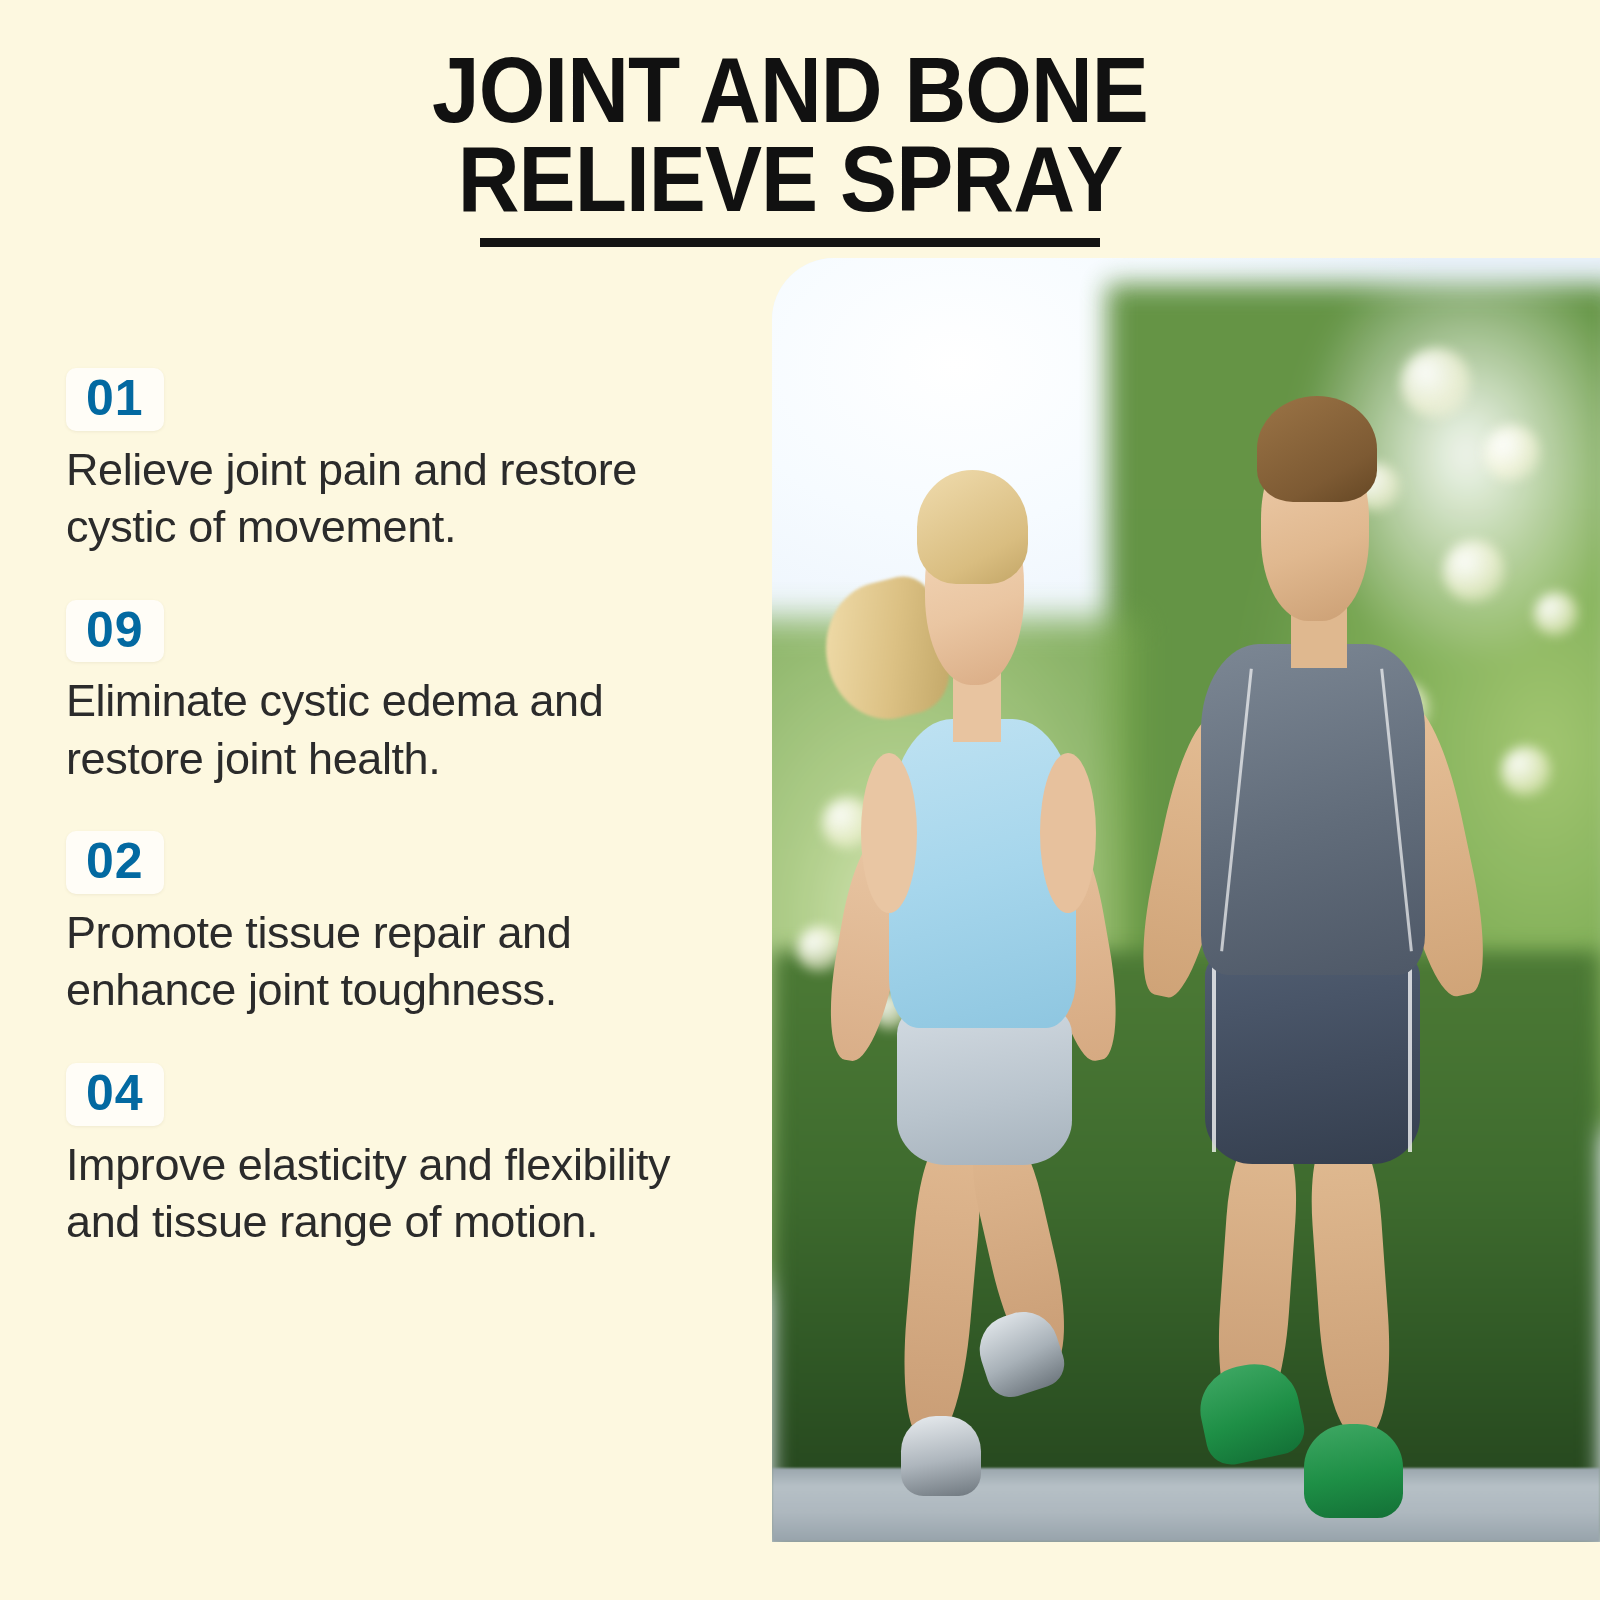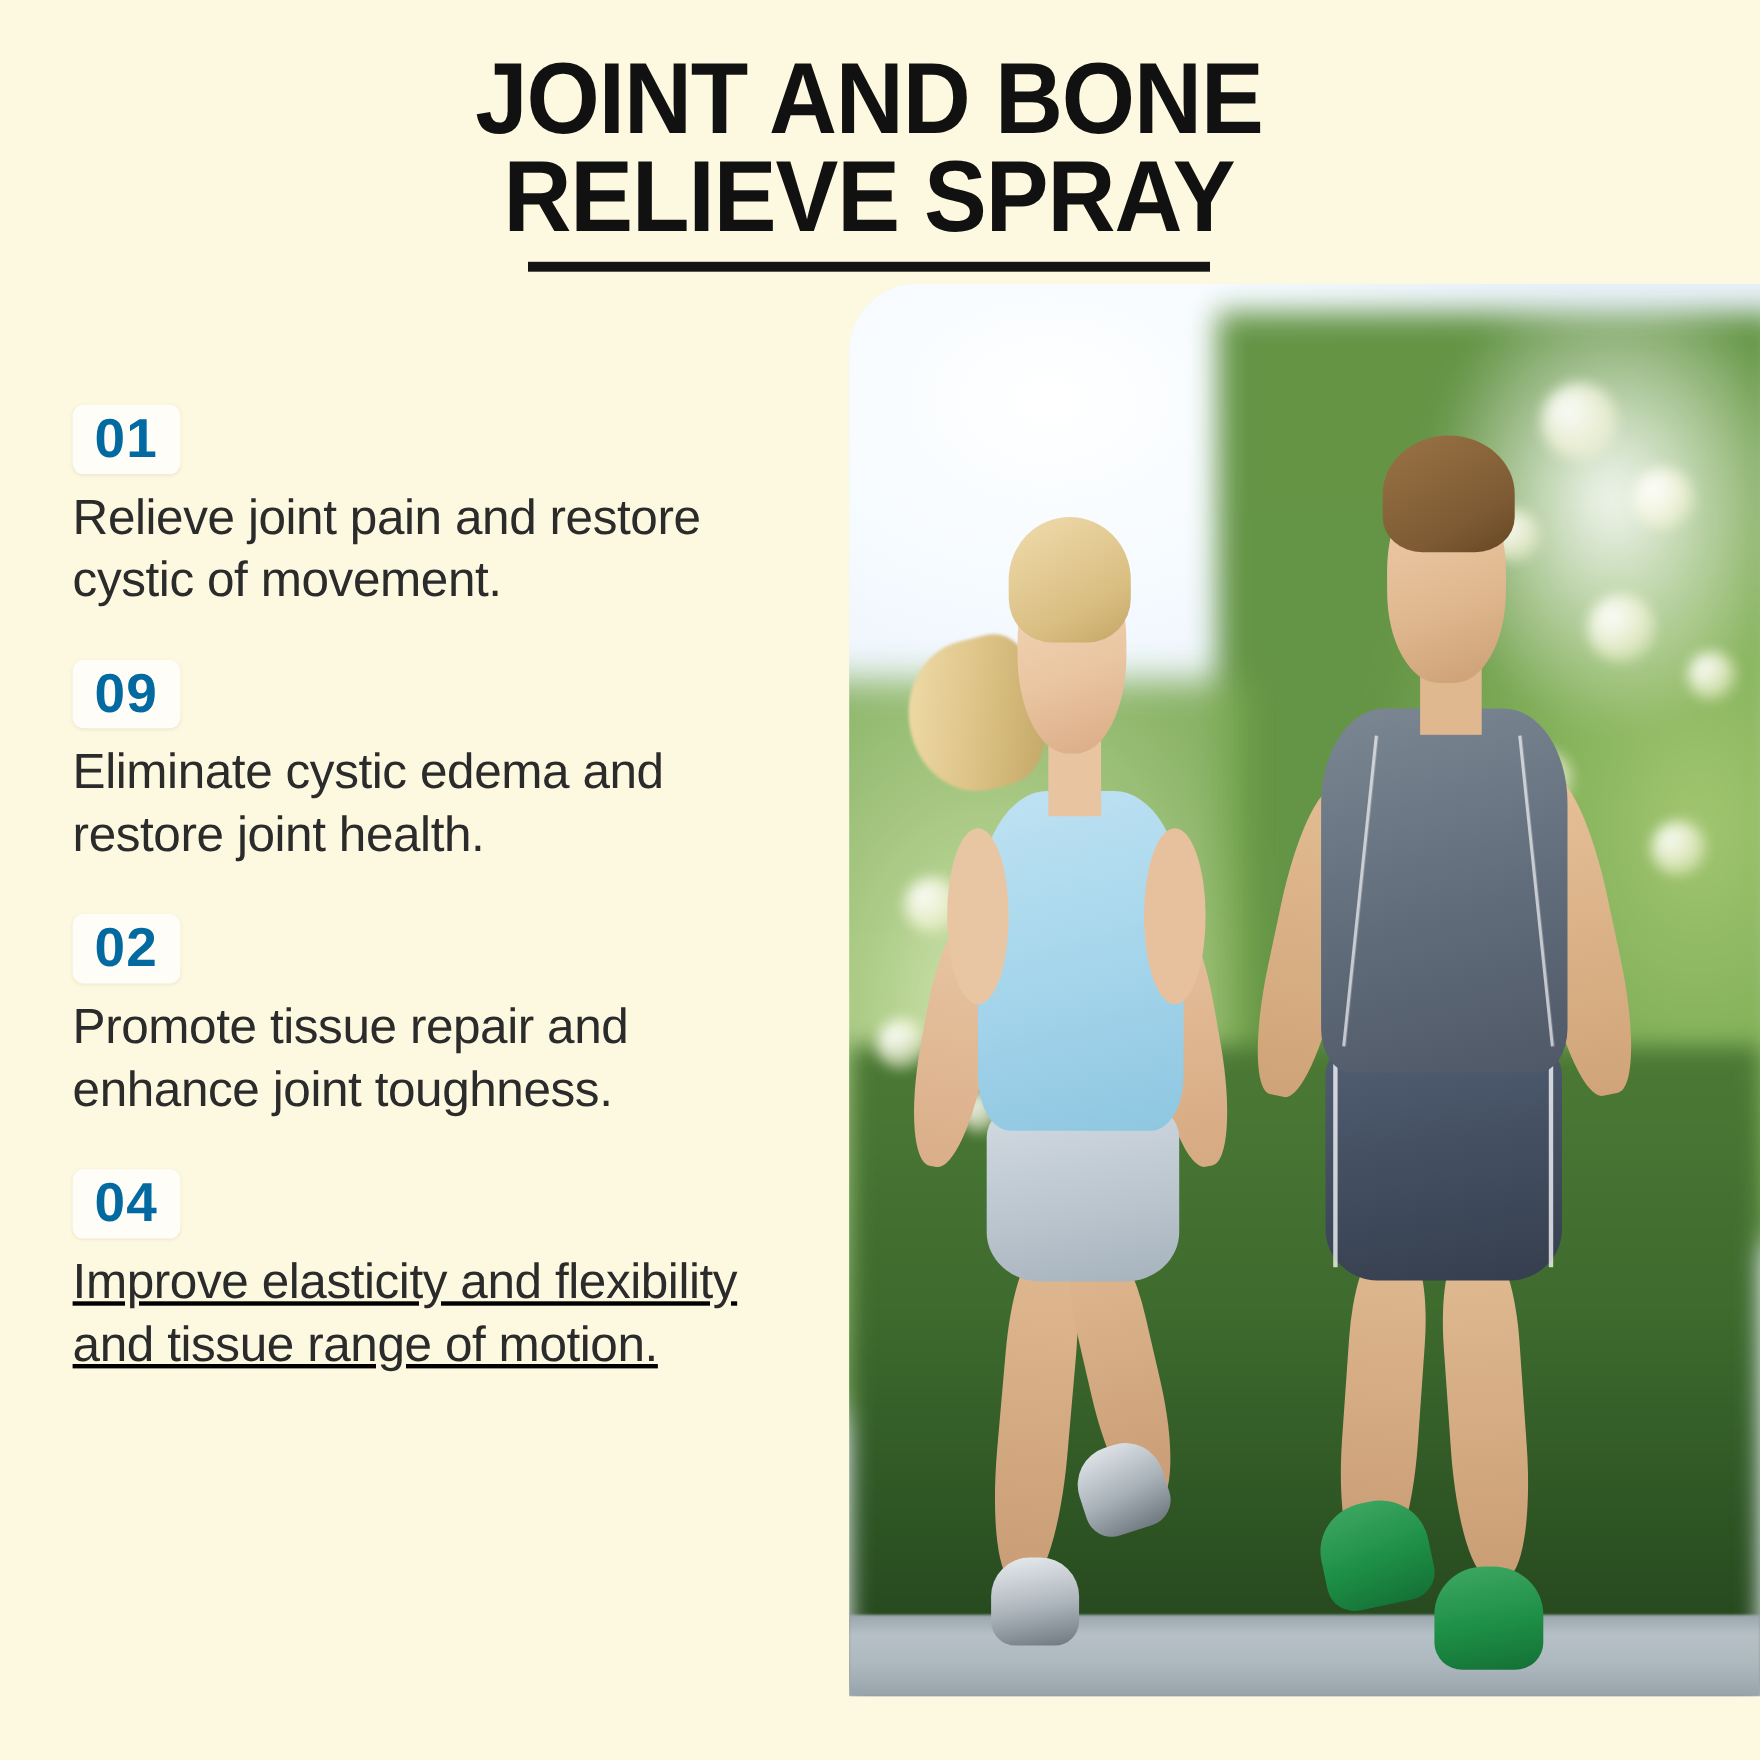--- a/index.html
+++ b/index.html
@@ -51,21 +51,21 @@
   
   #features {
     position: absolute;
     left: 66px;
     top: 368px;
     width: 680px;
   }
   .feature {
     margin-bottom: 44px;
   }
-  .feature:last-child { margin-bottom: 0; text-decoration: underline; }
+  .feature:last-child { margin-bottom: 0; }
 
   .badge {
     display: inline-block;
     background: #FFFDF7;
     border-radius: 10px;
     padding: 4px 20px 6px 20px;
     box-shadow: 0 1px 3px rgba(120,110,70,0.10);
   }
   .badge-num {
     font-family: "Liberation Sans", sans-serif;

